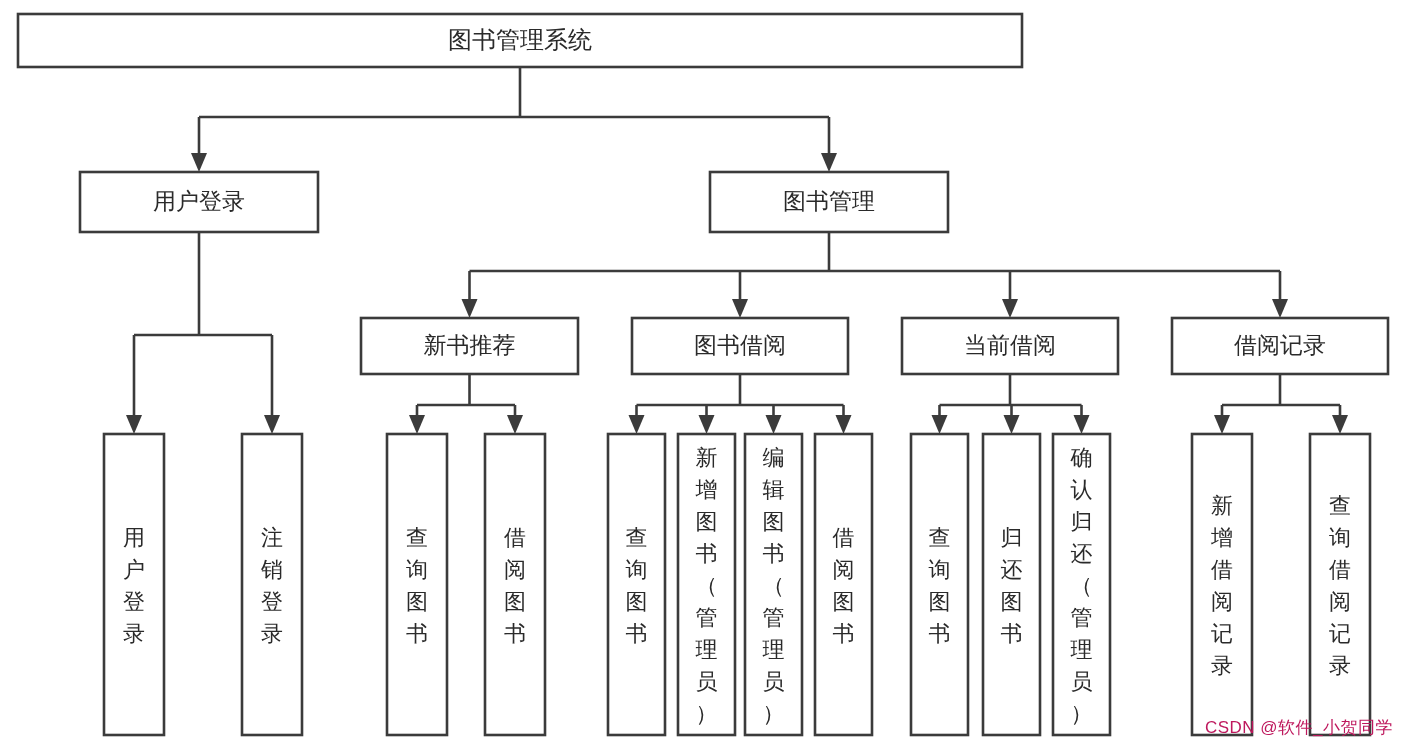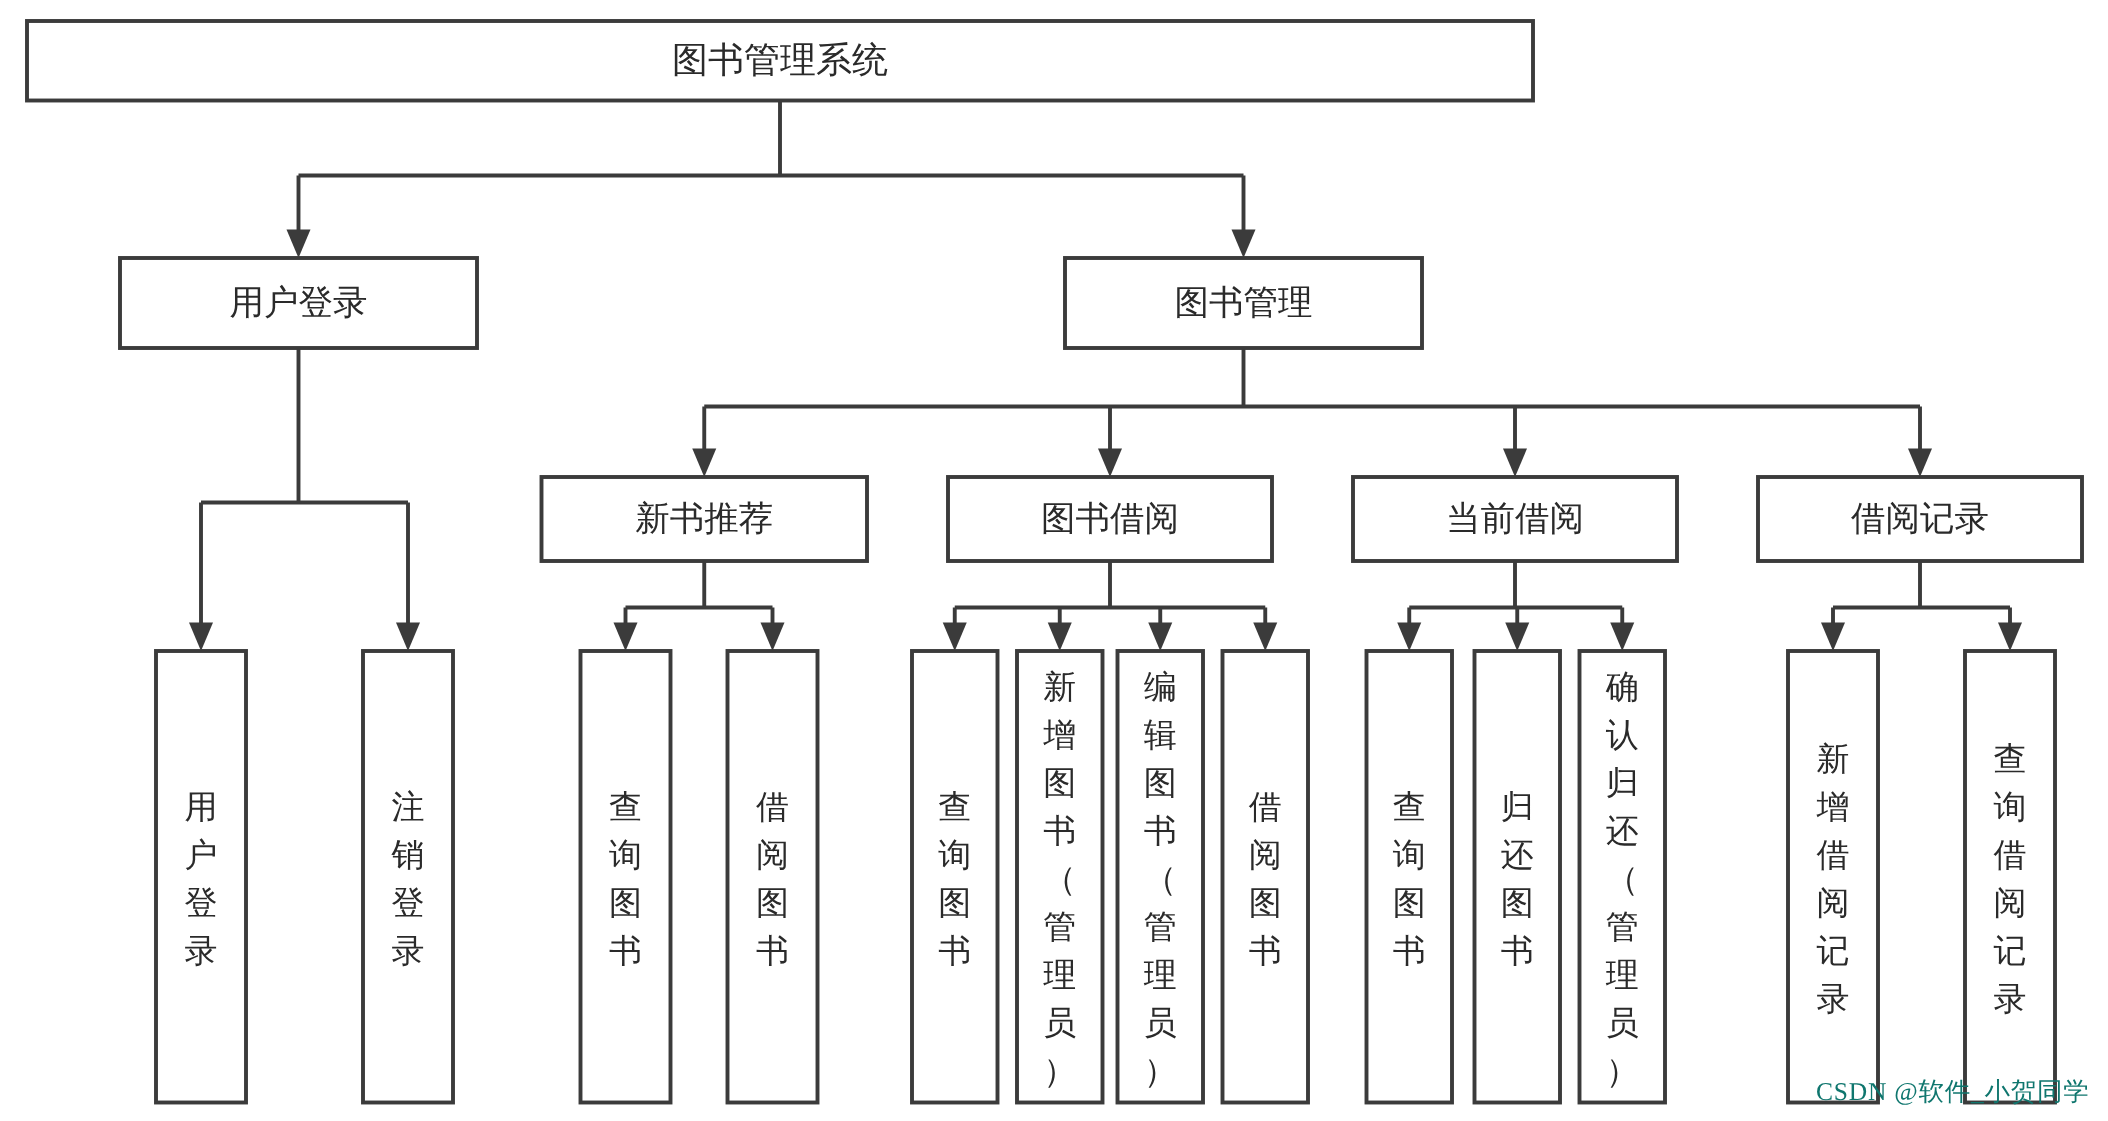--- a/index.html
+++ b/index.html
@@ -57,23 +57,23 @@
     stroke-linecap: butt;
   }
   .arrow-head {
     fill: #3b3b3b;
     stroke: none;
   }
   .watermark {
     position: absolute;
     right: 12px;
     bottom: 8px;
-    font-family: Liberation Serif, serif;
+    font-family: Liberation Sans, sans-serif;
     font-size: 17px;
-    color: #0f766e;
+    color: #be185d;
     letter-spacing: 0.5px;
     white-space: nowrap;
     pointer-events: none;
   }
 </style>
 </head>
 <body>
 
 <div id="diagram-root">
   <svg id="flow" viewBox="0 0 1405 747" xmlns="http://www.w3.org/2000/svg">

